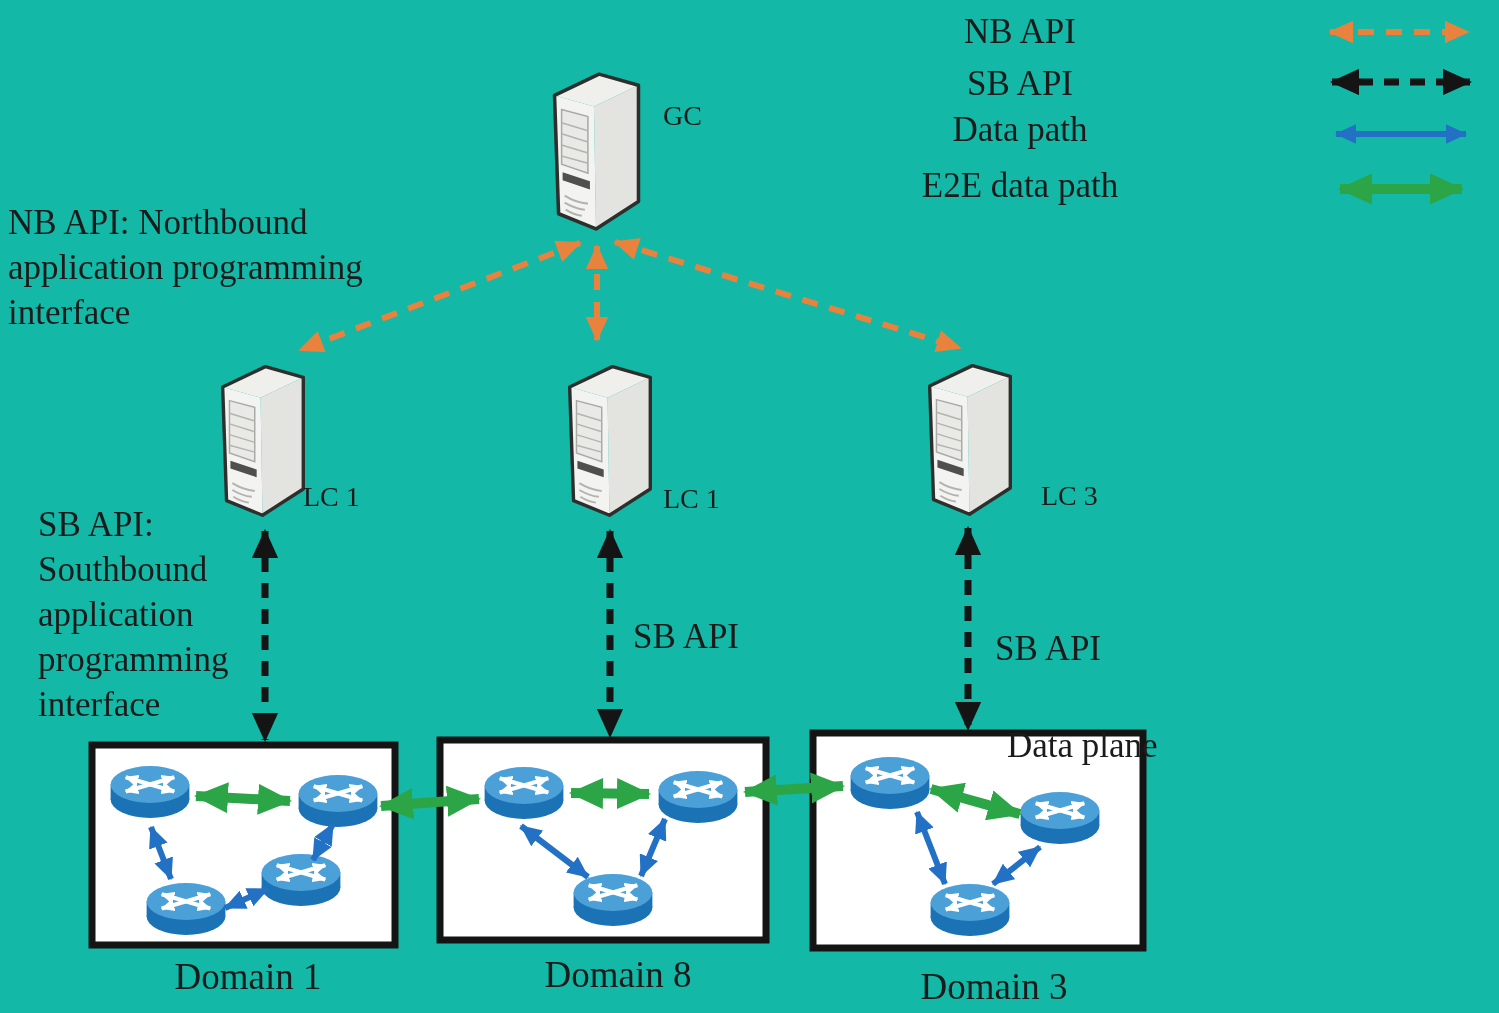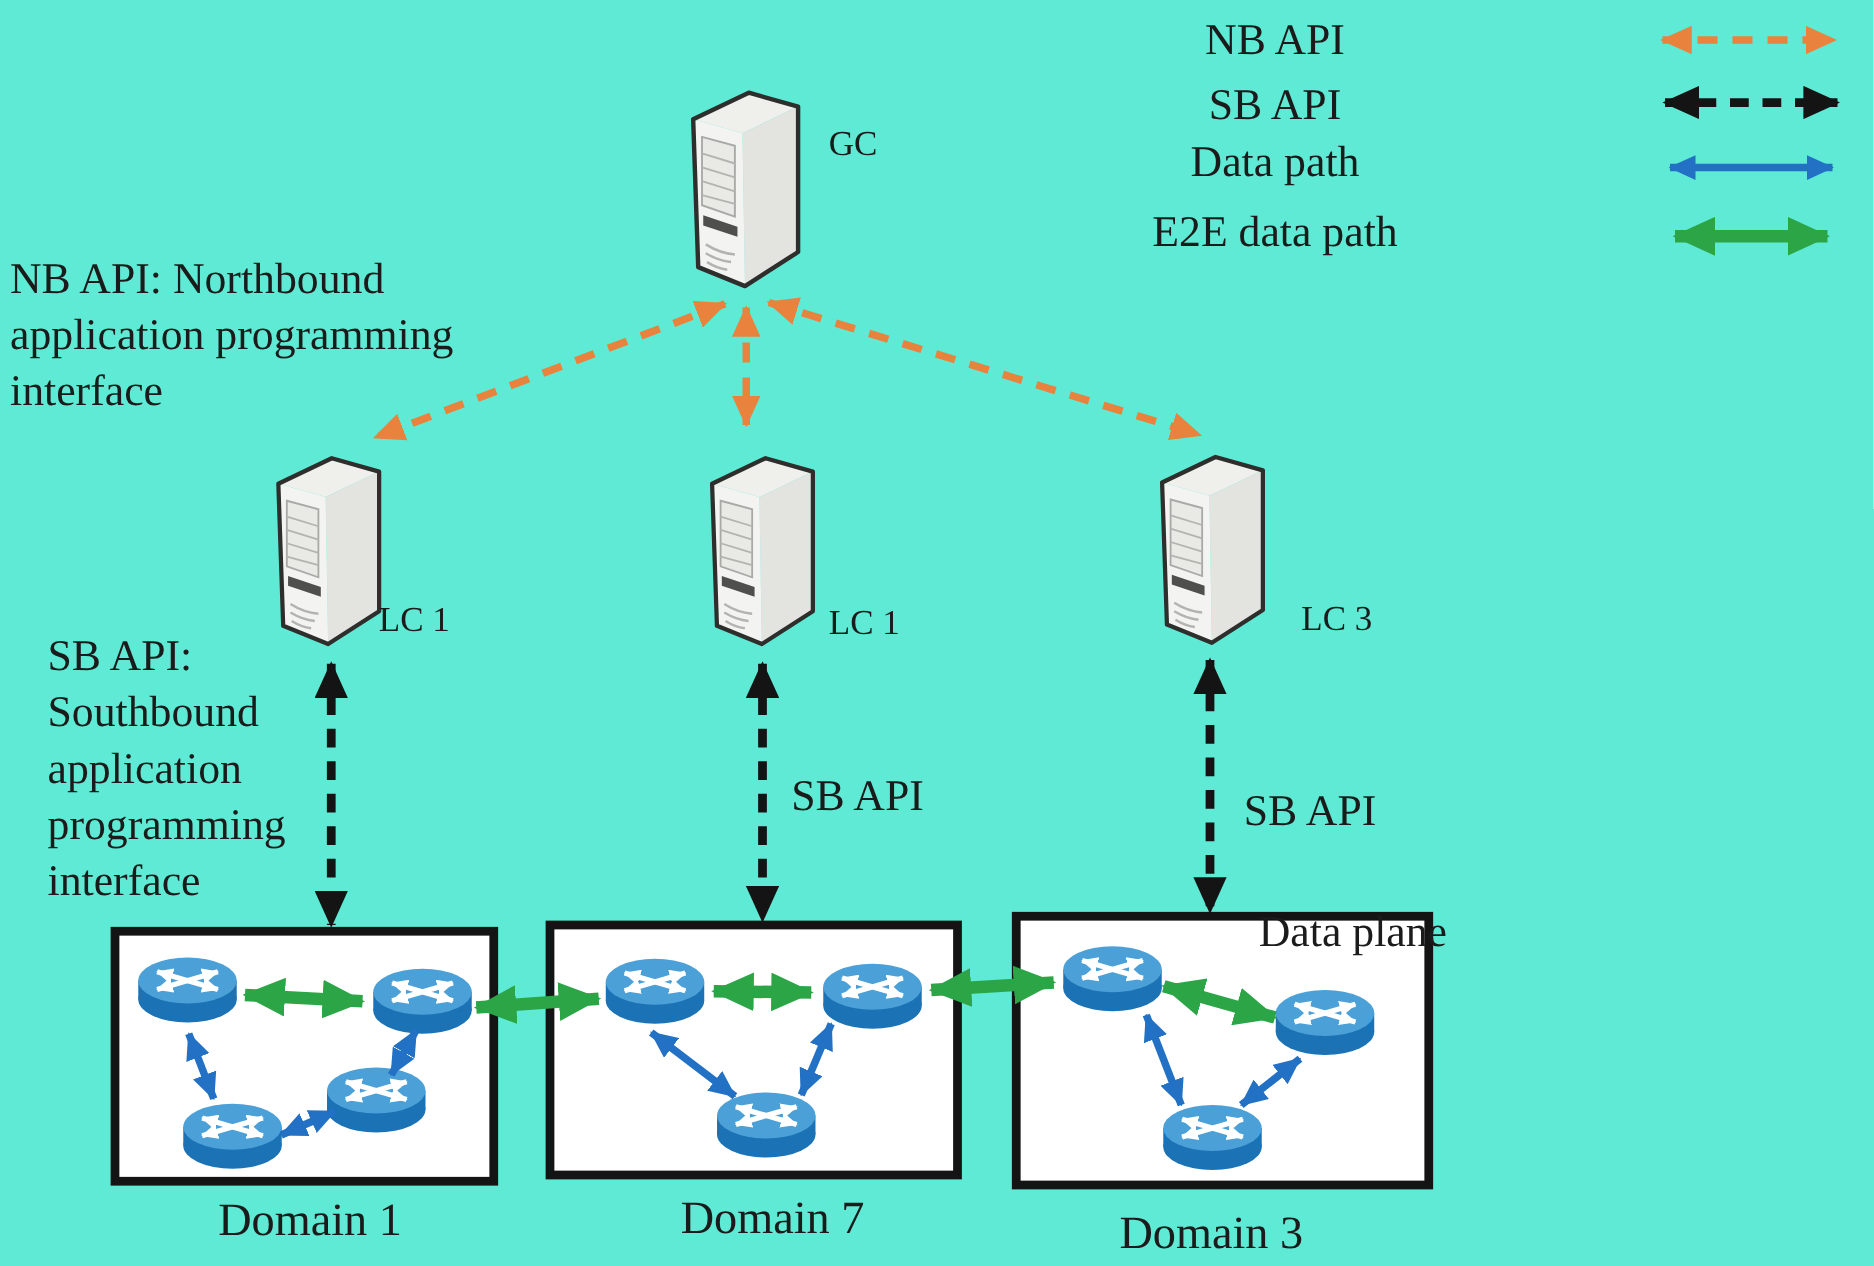--- a/index.html
+++ b/index.html
@@ -1,21 +1,21 @@
 <!DOCTYPE html>
 <html style="--c-nb: #E8823C; --c-sb: #141414; --c-dp: #2371C4; --c-e2e: #2BA546; --c-rt: #4BA0D8; --c-rb: #1B72B4; --c-db: #141414;"><head>
 <meta charset="utf-8">
 <style>
   :root{
     --c-nb:#E8823C; --c-sb:#141414; --c-dp:#2371C4; --c-e2e:#2BA546;
     --c-rt:#4BA0D8; --c-rb:#1B72B4; --c-db:#141414;
   }
   html,body{margin:0;padding:0;background:#fff;}
   .canvas{
-    position:relative; width:1499px; height:1013px; background:#5eead4;
+    position:relative; width:1499px; height:1013px; background:#14b8a6;
     font-family:"Liberation Serif","DejaVu Serif",serif; color:#1b1b1b; overflow:hidden;
   }
   .canvas svg.layer{position:absolute;left:0;top:0;}
   .txt{position:absolute;white-space:pre-line;line-height:1.25;}
   .fs-ann{font-size:35px;line-height:45px;}
   .fs-node{font-size:28px;}
   .fs-leg{font-size:35px;line-height:40px;}
   .fs-lbl{font-size:35px;}
   .fs-dom{font-size:37px;}
   .center{text-align:center;}
@@ -144,16 +144,16 @@
   <div class="txt fs-node" style="left:303px;top:479px;">LC 1</div>
   <div class="txt fs-node" style="left:663px;top:481px;">LC 1</div>
   <div class="txt fs-node" style="left:1029px;top:478px;margin-left:12px;">LC 3</div>
 
   <div class="txt fs-lbl" style="left:633px;top:615px;">SB API</div>
   <div class="txt fs-lbl" style="left:995px;top:627px;">SB API</div>
 
   <div class="txt fs-lbl" style="left:1007px;top:724px;">Data plane</div>
 
   <div class="txt fs-dom center" style="left:98px;top:954px;width:300px;">Domain 1</div>
-  <div class="txt fs-dom center" style="left:468px;top:952px;width:300px;">Domain 7</div>
-  <div class="txt fs-dom center" style="left:819px;top:964px;width:300px;">Domain 3</div>
+  <div class="txt fs-dom center" style="left:468px;top:952px;width:300px;">Domain 8</div>
+  <div class="txt fs-dom center" style="left:844px;top:964px;width:300px;">Domain 3</div>
 
 </div>
 
 </body></html>

